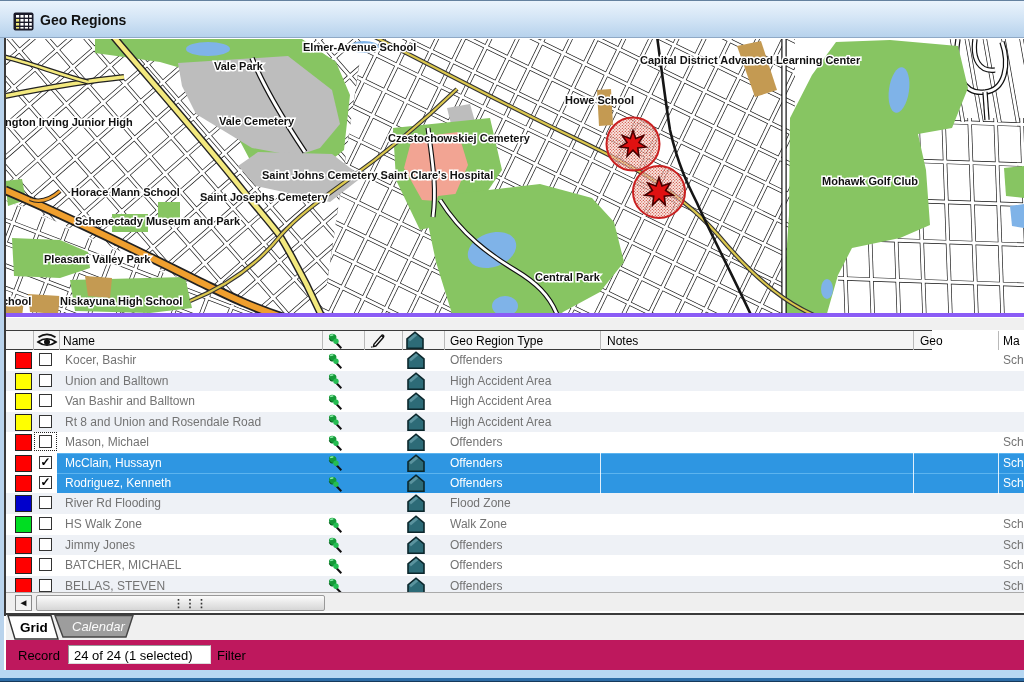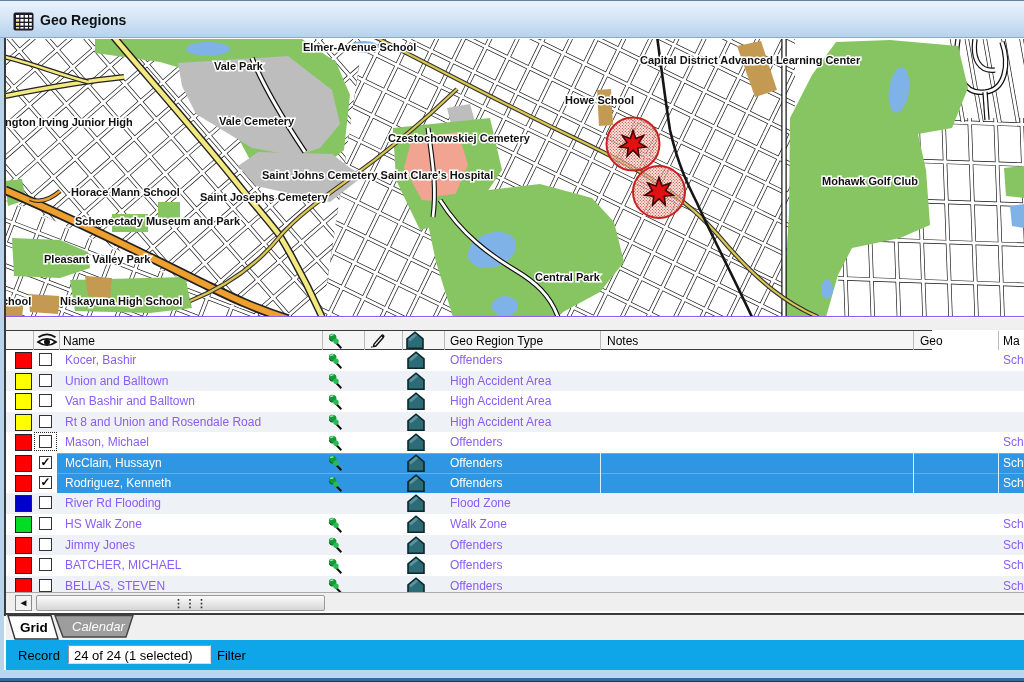--- a/index.html
+++ b/index.html
@@ -1,44 +1,44 @@
 <!DOCTYPE html>
 <html><head><meta charset="utf-8"><style>
 *{margin:0;padding:0;box-sizing:border-box}
 body{width:1024px;height:682px;position:relative;overflow:hidden;font-family:"Liberation Sans",sans-serif;background:#fff}
 #titlebar{position:absolute;left:0;top:0;width:1024px;height:38px;background:linear-gradient(#eaf3fc 0%,#d5e6f6 45%,#b7d2ec 100%);border-top:1px solid #64819f;border-bottom:1px solid #8fa9c6}
 #titlebar .t{position:absolute;left:40px;top:11px;font-size:14px;font-weight:bold;color:#111}
 #leftframe{position:absolute;left:0;top:38px;width:4px;height:640px;background:#b9d3ec}
 #leftline{position:absolute;left:4px;top:38px;width:2px;height:578px;background:#3a3a3a}
-#mapwrap{position:absolute;left:5px;top:39px;width:1019px;height:278px;border-bottom:1px solid #8b5cf6;overflow:hidden}
+#mapwrap{position:absolute;left:5px;top:39px;width:1019px;height:278px;border-bottom:4px solid #8b5cf6;overflow:hidden}
 #midgap{position:absolute;left:6px;top:318px;width:1018px;height:12px;background:#f0f0f0}
 #ghead{position:absolute;left:6px;top:330px;width:926px;height:20px;background:#f5f5f5;border-top:1.5px solid #3c3c3c;border-bottom:1.5px solid #3c3c3c}
 #ghead .h{position:absolute;top:3px;font-size:12px;color:#000}
 #grid{position:absolute;left:6px;top:350px;width:1018px;height:242px;background:#fff;overflow:hidden}
 .row{position:absolute;left:0;width:1018px;height:20.5px;background:#fff}
 .row.alt{background:#eef1f6}
 .row.sel{background:#fff}
 .row.sel::before{content:"";position:absolute;left:51px;top:0;width:967px;height:20.5px;background:#2e96e2;border-top:1px solid #5cb4ef;box-sizing:border-box}
-.row .nm,.row .ty,.row .sc{position:absolute;top:3px;font-size:12px;color:#8b5cf6;white-space:nowrap;z-index:2}
+.row .nm,.row .ty,.row .sc{position:absolute;top:3px;font-size:12px;color:#737373;white-space:nowrap;z-index:2}
 .row.sel .nm,.row.sel .ty,.row.sel .sc{color:#fff}
 .nm{left:59px}.ty{left:444px}.sc{left:997px}
 .sw{position:absolute;left:9px;top:2px;width:17px;height:17px;border:1px solid #222}
 .cb{position:absolute;left:33px;top:3px;width:13px;height:13px;background:#fff;border:1.4px solid #333;font-size:12px;line-height:11px;text-align:center;color:#000;font-weight:bold}
 .focusbox{position:absolute;left:28px;top:0px;width:23px;height:19px;border:1px dotted #222}
 .ic{position:absolute;z-index:2}
 .sl{position:absolute;top:0;width:1px;height:20.5px;background:rgba(255,255,255,0.85);z-index:3}
 .cl{position:absolute;top:0;width:1px;height:243px;background:#cfcfcf}
 #ghead .cl{height:19px;background:#b9b9b9}
 #sbar{position:absolute;left:6px;top:592px;width:1018px;height:19px;background:#efefef;border-top:1px solid #aaa}
 #sbtn{position:absolute;left:9px;top:1.5px;width:17px;height:16px;background:#f2f2f2;border:1px solid #888;color:#111;font-size:10px;text-align:center;line-height:14px}
 #sthumb{position:absolute;left:30px;top:1.5px;width:289px;height:16px;background:linear-gradient(#fbfbfb,#d6d6d6);border:1px solid #999;border-radius:2px}
 #sgrip{position:absolute;left:136px;top:3.5px;width:20px;height:9px;color:#333;font-size:11px;line-height:9px;letter-spacing:0.5px;font-weight:bold}
 #tabline{position:absolute;left:6px;top:613px;width:1018px;height:1.6px;background:#3c3c3c}
 #tabarea{position:absolute;left:6px;top:614.5px;width:1018px;height:26px;background:#f0f0f0}
-#statusbar{position:absolute;left:6px;top:640px;width:1018px;height:30px;background:#0ea5e9;font-size:13px}
+#statusbar{position:absolute;left:6px;top:640px;width:1018px;height:30px;background:#be185d;font-size:13px}
 .sfield{position:absolute;top:5px;height:19px;background:#fff;border:1px solid #999;border-right-color:#ddd;border-bottom-color:#ddd;font-size:13px;padding:2px 0 0 5px;color:#000}
 #botstrip{position:absolute;left:0;top:670px;width:1024px;height:8px;background:#b7d7f2}
 #botline{position:absolute;left:0;top:678px;width:1024px;height:4px;background:#2d6ca5;border-bottom:1px solid #15395c}
 svg text{}
 </style></head><body>
 <div id="mapwrap"><svg id="map" width="1019" height="278" viewBox="0 0 1019 278">
 <defs>
         <clipPath id="cpL">
           <polygon points="0,0 358,0 317,278 278,278 235,267 0,159"></polygon>
         </clipPath>

